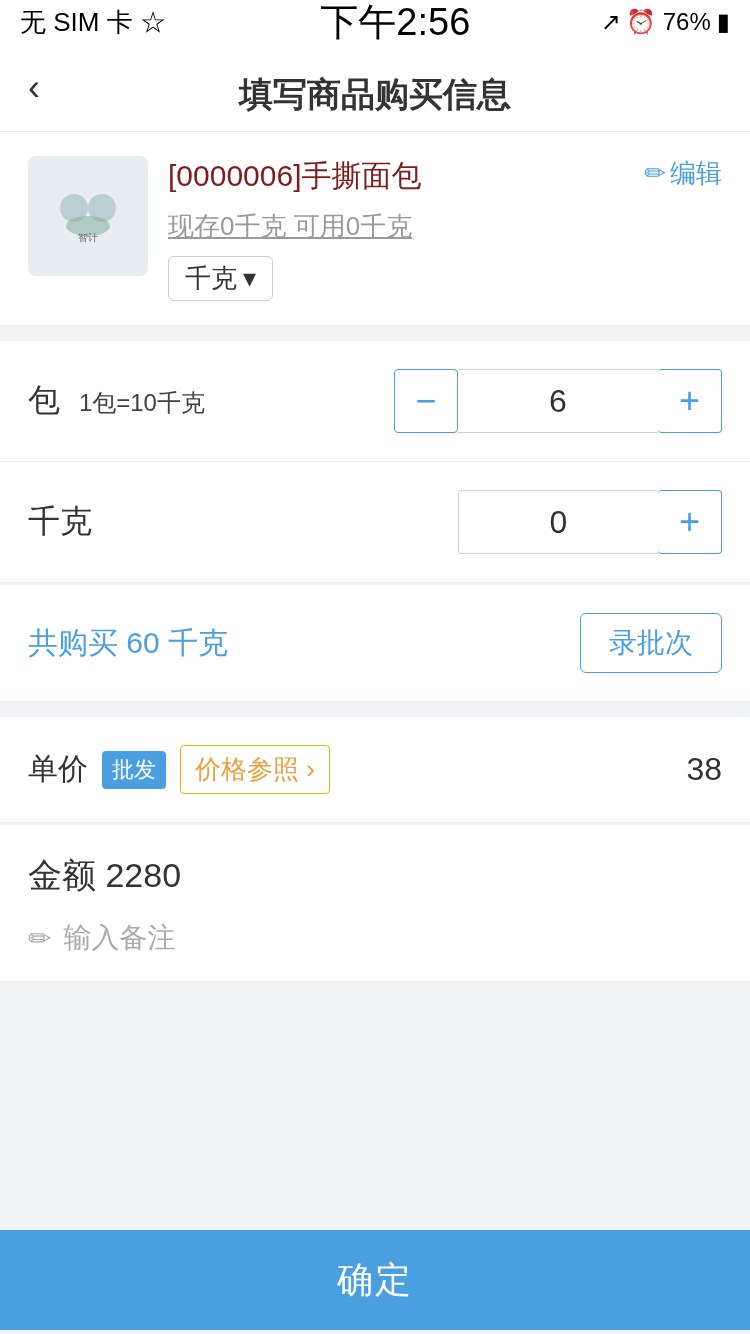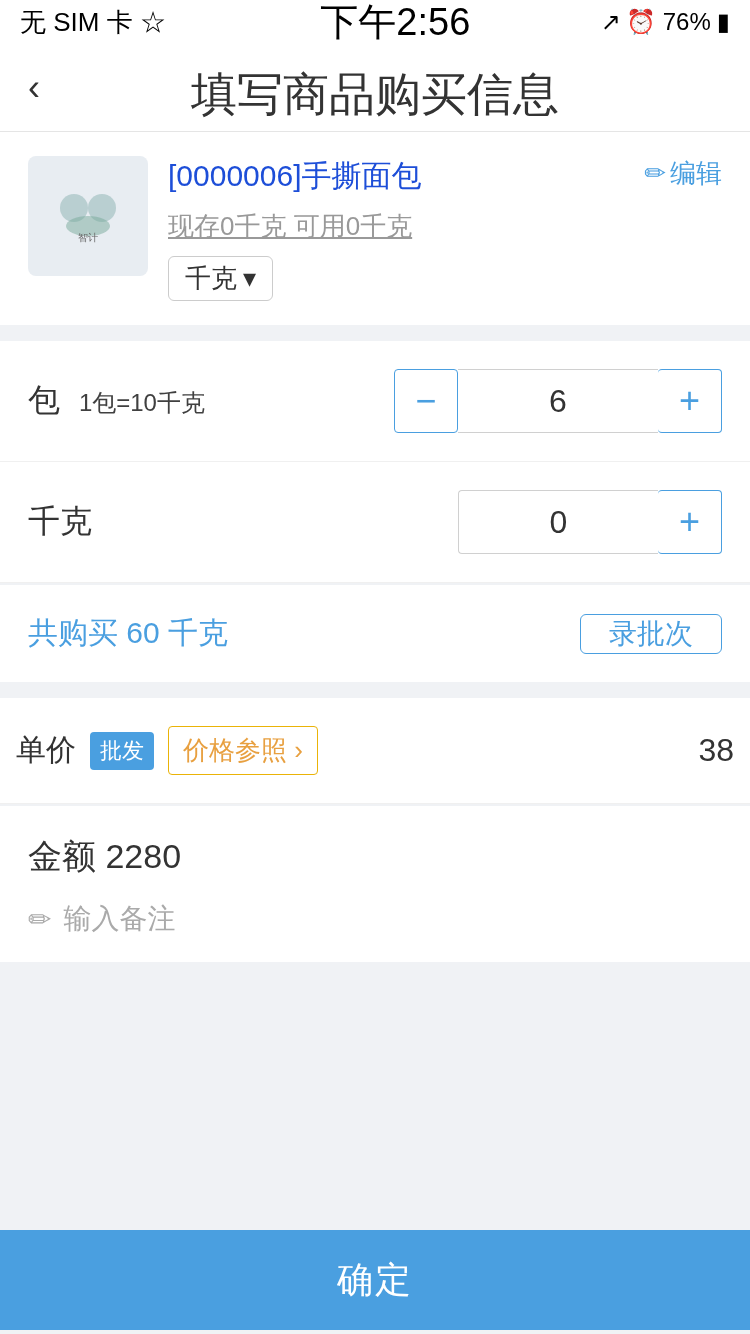--- a/index.html
+++ b/index.html
@@ -41,22 +41,22 @@
       border-bottom: 1px solid #e5e5e5;
     }
     .nav-back {
       position: absolute;
       left: 28px;
       font-size: 36px;
       color: #333;
       cursor: pointer;
     }
     .nav-title {
-      font-size: 46px;
-      font-weight: 400;
+      font-size: 34px;
+      font-weight: 700;
       color: #333;
       margin-top: 14px;
     }
 
     
     .product-section {
       background: #fff;
       padding: 24px 28px;
       display: flex;
       align-items: flex-start;
@@ -67,21 +67,21 @@
       width: 120px;
       height: 120px;
       background: #e8edf2;
       border-radius: 8px;
       display: flex;
       align-items: center;
       justify-content: center;
       flex-shrink: 0;
     }
     .product-info { flex: 1; }
-    .product-name { font-size: 30px; color: #1d4ed8; margin-bottom: 12px; }
+    .product-name { font-size: 30px; color: #7f1d1d; margin-bottom: 12px; }
     .product-stock { font-size: 26px; color: #999; margin-bottom: 12px; text-decoration: underline; }
     .product-unit { font-size: 26px; color: #333; display: flex; align-items: center; gap: 10px; }
     .unit-select {
       border: 1px solid #ccc;
       border-radius: 6px;
       padding: 4px 16px;
       font-size: 26px;
       color: #333;
       background: #fff;
       display: flex;
@@ -158,31 +158,31 @@
       display: flex;
       align-items: center;
       justify-content: space-between;
       margin-bottom: 16px;
     }
     .total-text { font-size: 30px; color: #333; }
     .total-text span { color: #4a9fe0; font-weight: 500; }
     .batch-btn {
       border: 1px solid #4a9fe0;
       border-radius: 6px;
-      padding: 0 28px;
+      padding: 10px 28px;
       font-size: 28px;
       color: #4a9fe0;
       background: #fff;
       cursor: pointer;
     }
 
     
     .price-section {
       background: #fff;
-      padding: 28px 16px;
+      padding: 28px 28px;
       display: flex;
       align-items: center;
       gap: 14px;
       border-bottom: 1px solid #f0f0f0;
       margin-bottom: 2px;
     }
     .price-label { font-size: 30px; color: #333; }
     .price-tag {
       background: #4a9fe0;
       color: #fff;

